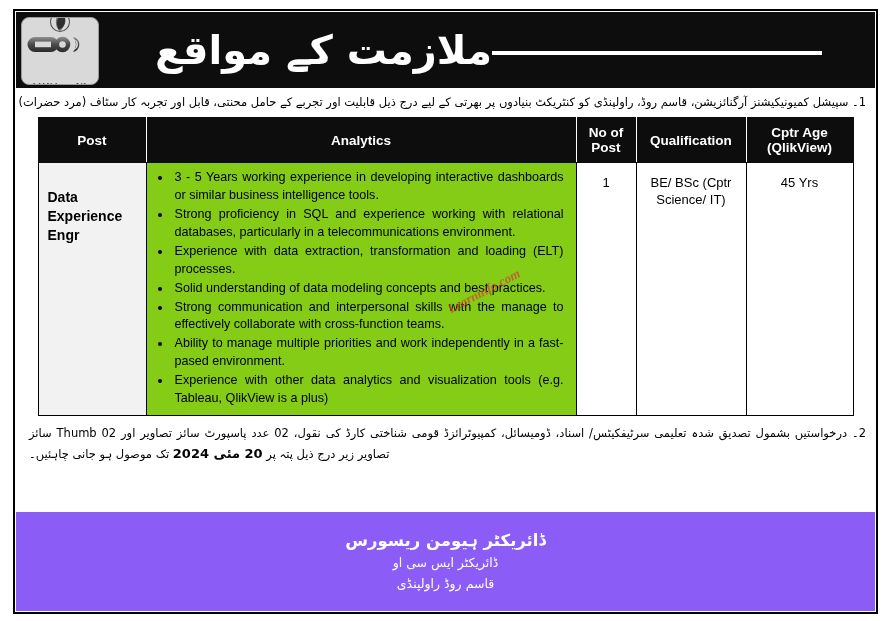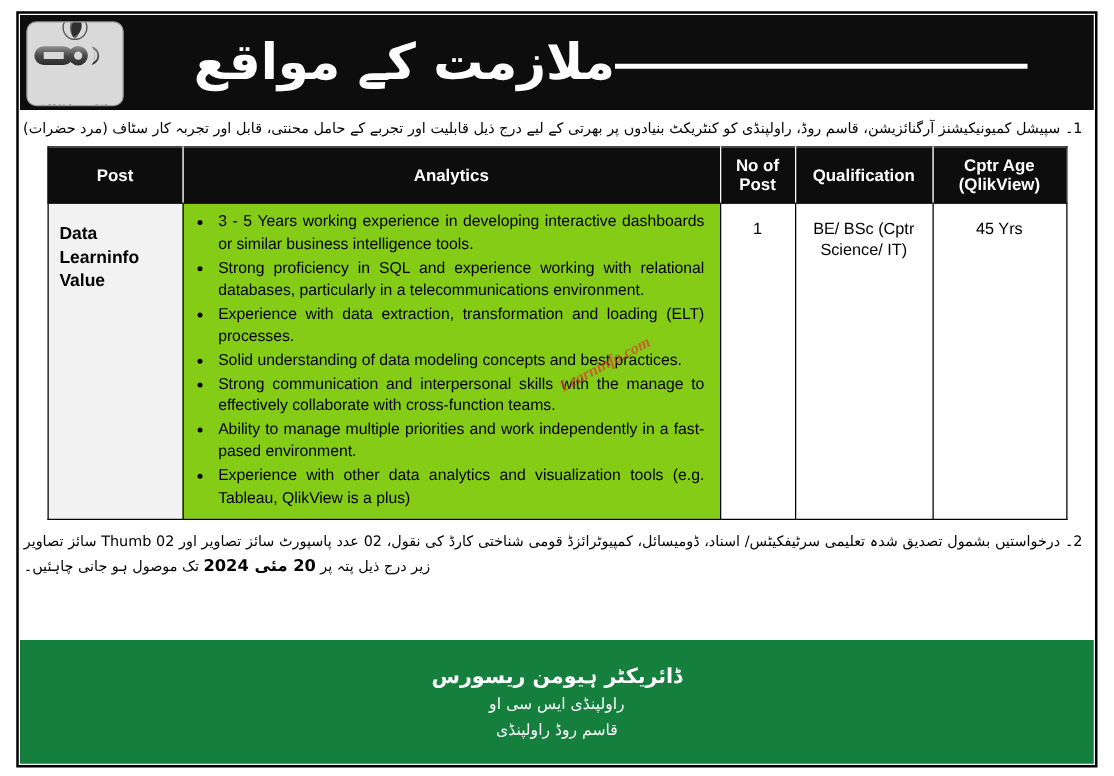--- a/index.html
+++ b/index.html
@@ -137,21 +137,21 @@
   .c-post   { width: 108px; }
   .c-exp    { width: 430px; }
   .c-nop    { width: 60px; }
   .c-qual   { width: 110px; }
   .c-age    { width: 107px; }
 
   td.post-cell {
     font-weight: bold;
     font-size: 14px;
     line-height: 1.35;
-    padding: 14px 0 0 9px;
+    padding: 25px 0 0 9px;
     background: #f2f2f2;
   }
   td.exp-cell {
     padding: 6px 8px 6px 0;
     background: #84cc16;
   }
   ul.exp-list {
     margin: 0;
     padding: 0 4px 0 26px;
     list-style: none;
@@ -177,40 +177,40 @@
   td.center-cell {
     text-align: center;
     font-size: 13px;
     line-height: 1.3;
     padding-top: 12px;
     background: #ffffff;
   }
 
   
   .notes {
-    padding: 7px 10px 2px 4px;
+    padding: 7px 10px 2px 14px;
   }
   .note {
     direction: rtl;
     text-align: right;
     font-family: "DejaVu Sans", sans-serif;
     font-size: 11.5px;
     line-height: 1.75;
   }
   .note.wide { text-align: justify; text-align-last: left; }
   .note .bold-date { font-weight: bold; font-size: 13px; }
 
   
   .footer {
     position: absolute;
     left: 1px;
     right: 1px;
     bottom: 1px;
     height: 99px;
-    background: #15803d;
+    background: #8b5cf6;
     color: #ffffff;
     display: flex;
     flex-direction: column;
     justify-content: center;
     text-align: center;
     direction: rtl;
   }
   .footer .f-title {
     font-family: "DejaVu Sans", sans-serif;
     font-weight: bold;
@@ -309,22 +309,22 @@
         <th>
           <div>Cptr Age</div>
           <div>(QlikView)</div>
         </th>
       </tr>
     </thead>
     <tbody>
       <tr>
         <td class="post-cell">
           <div>Data</div>
-          <div>Learninfo</div>
-          <div>Value</div>
+          <div>Experience</div>
+          <div>Engr</div>
         </td>
         <td class="exp-cell">
           <ul class="exp-list">
             <li>3 - 5 Years working experience in developing interactive dashboards or similar business intelligence tools.</li>
             <li>Strong proficiency in SQL and experience working with relational databases, particularly in a telecommunications environment.</li>
             <li>Experience with data extraction, transformation and loading (ELT) processes.</li>
             <li>Solid understanding of data modeling concepts and best practices.</li>
             <li>Strong communication and interpersonal skills with the manage to effectively collaborate with cross-function teams.</li>
             <li>Ability to manage multiple priorities and work independently in a fast-pased environment.</li>
             <li>Experience with other data analytics and visualization tools (e.g. Tableau, QlikView is a plus)</li>
@@ -349,17 +349,17 @@
       <span>تک موصول ہو جانی چاہئیں۔</span>
     </div>
 
 
   </div>
 
   <div class="watermark">Learninfo.com</div>
 
   <div class="footer">
     <div class="f-title">ڈائریکٹر ہیومن ریسورس</div>
-    <div class="f-line">راولپنڈی ایس سی او</div>
+    <div class="f-line">ڈائریکٹر ایس سی او</div>
     <div class="f-line">قاسم روڈ راولپنڈی</div>
   </div>
 
 </div>
 
 </body></html>

